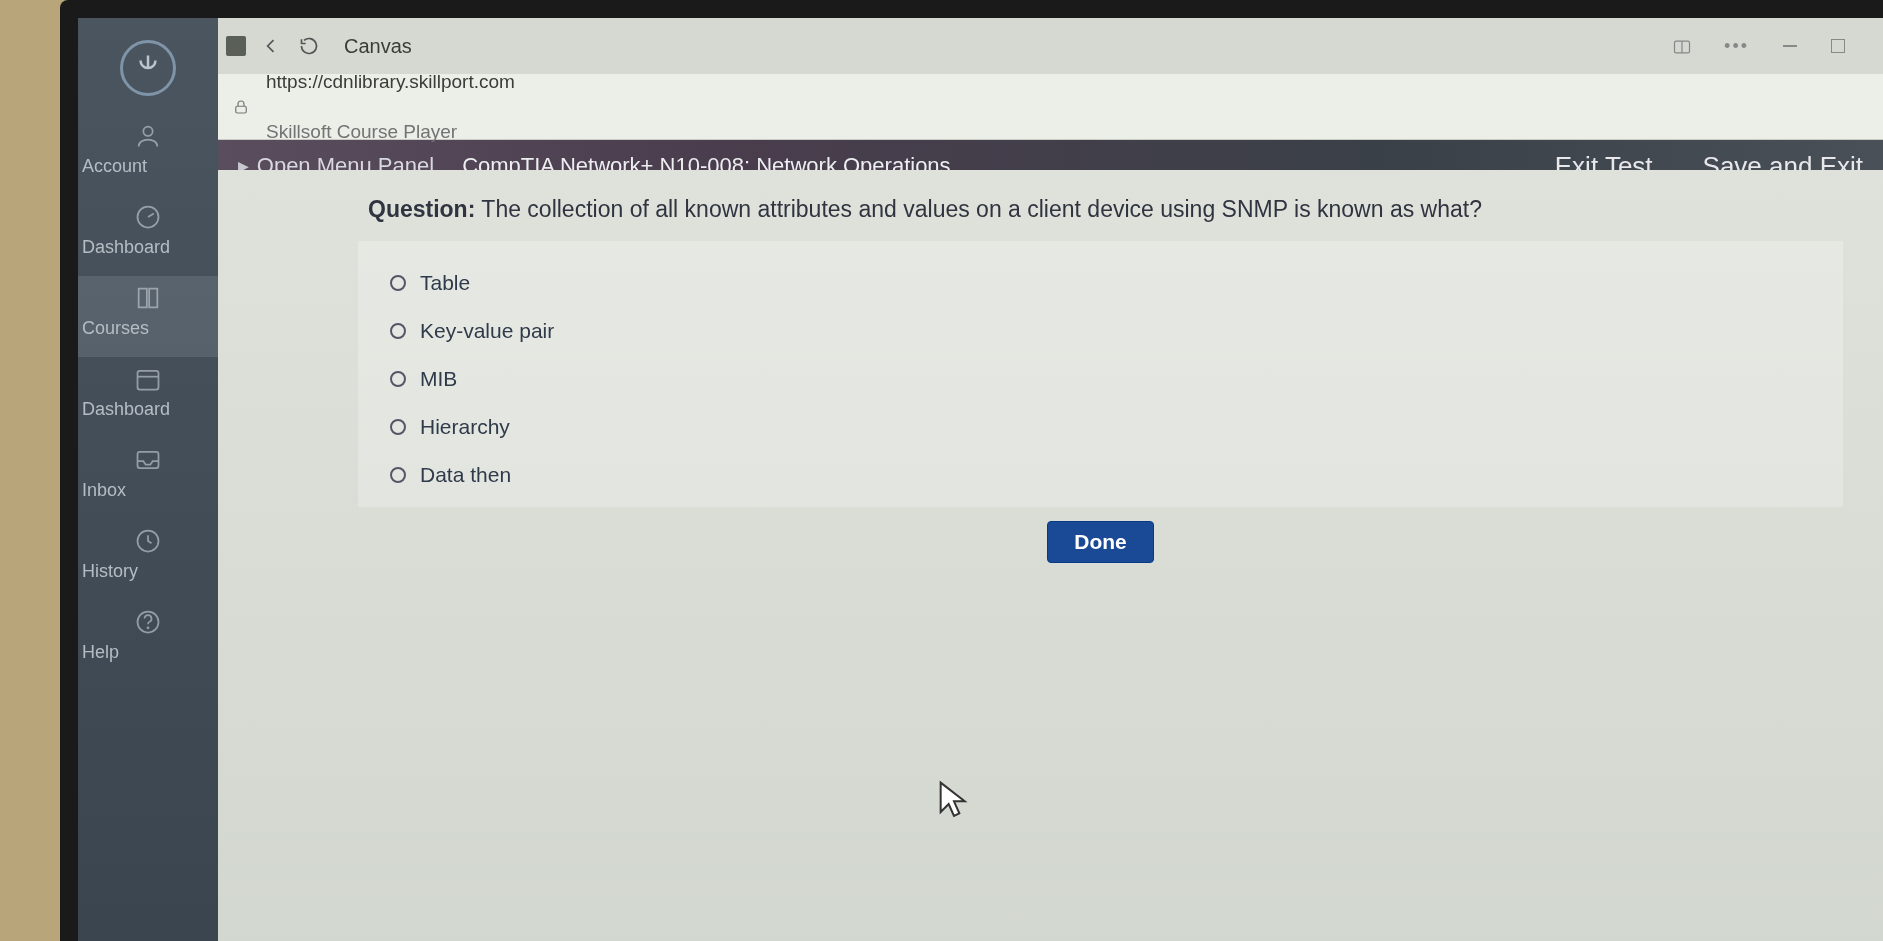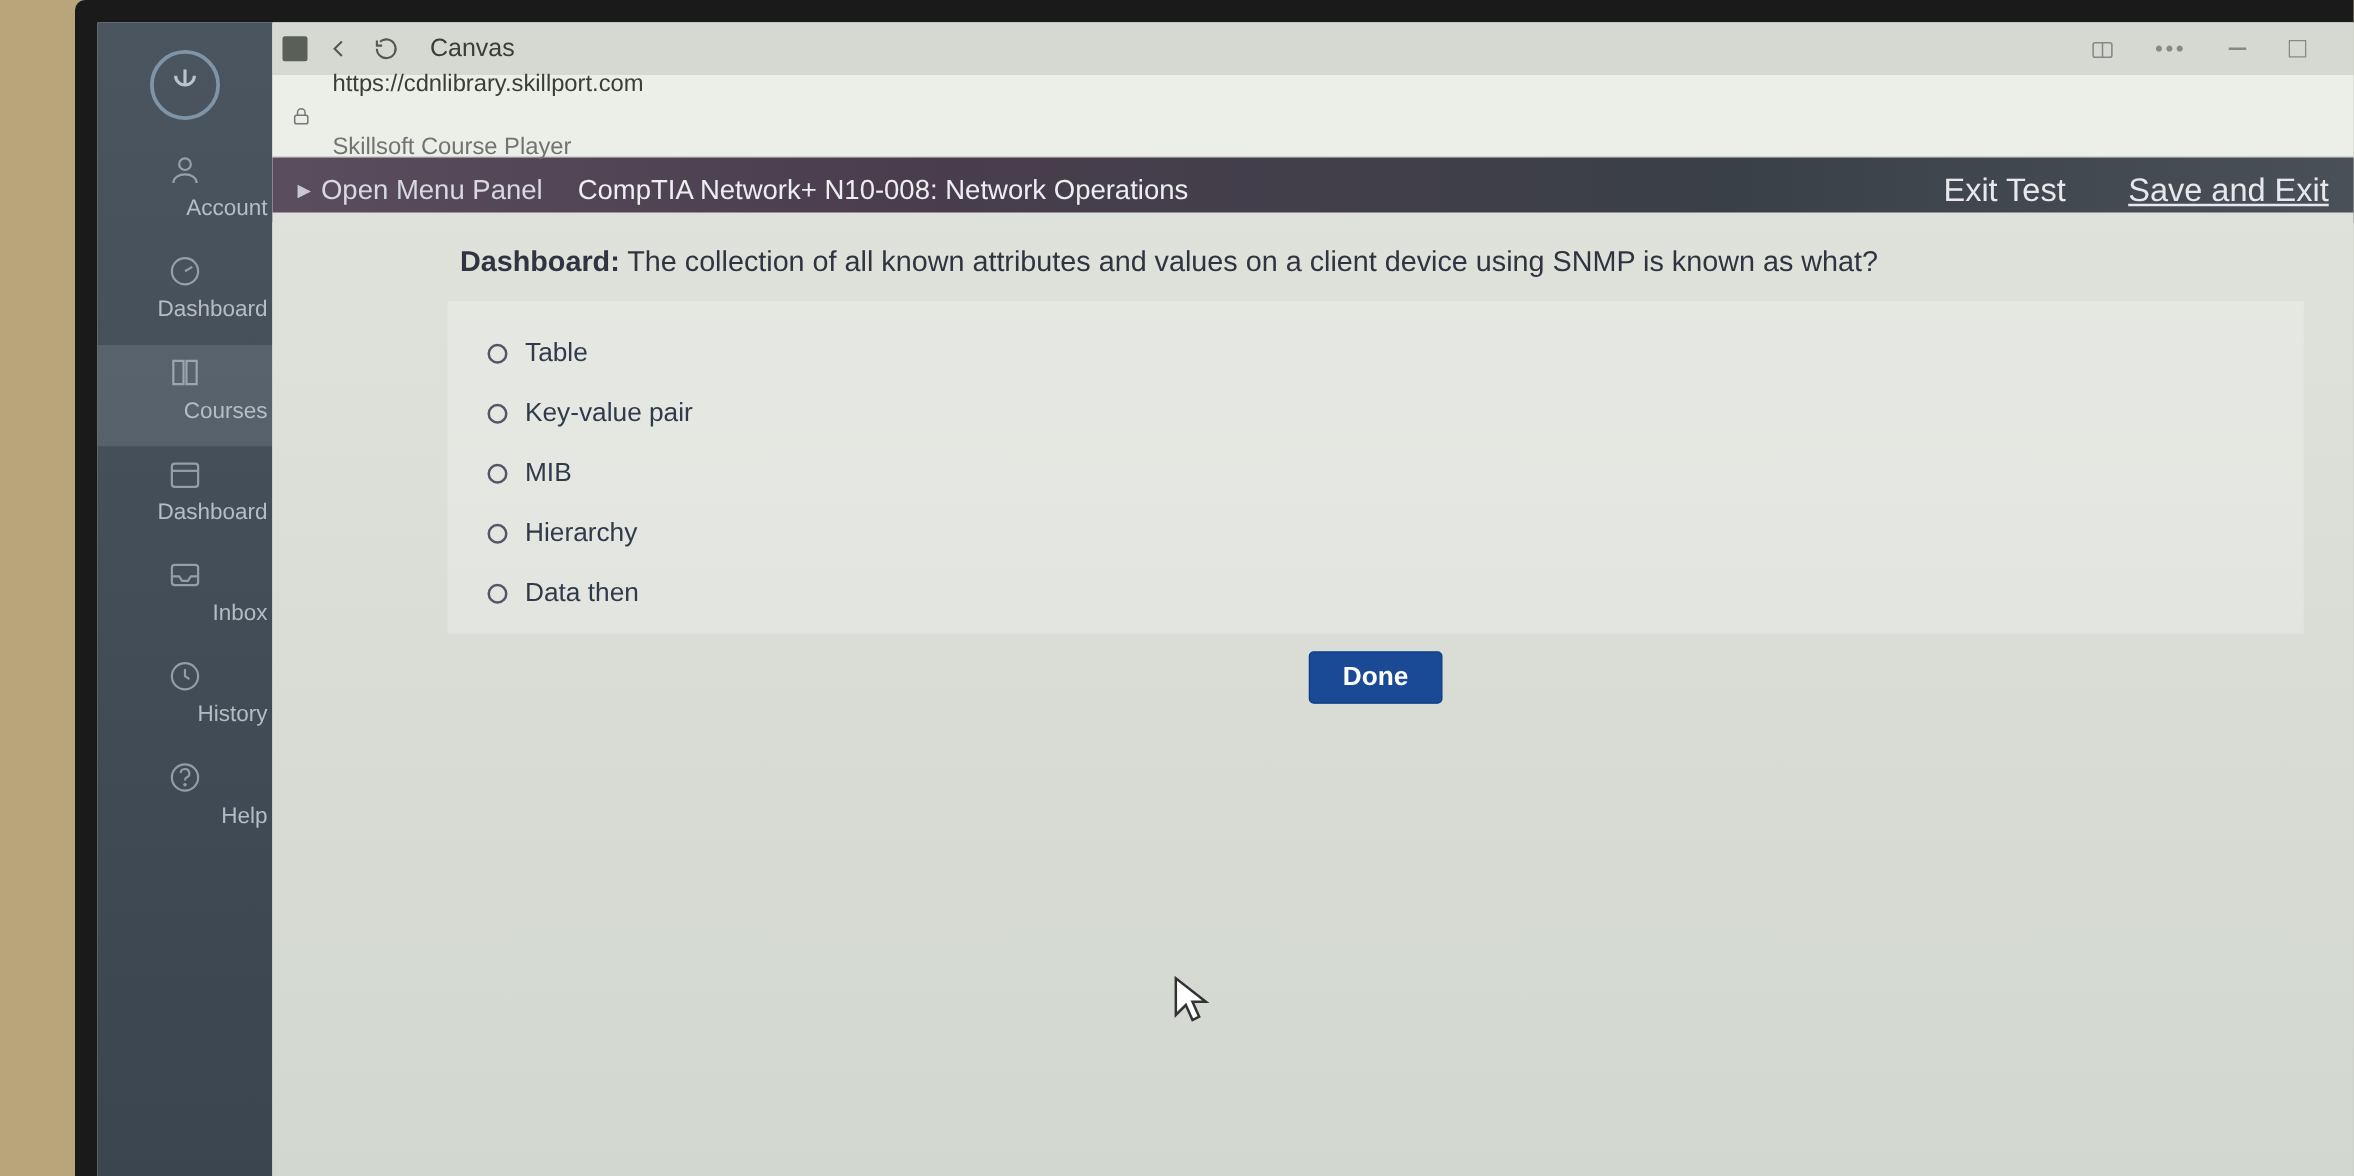--- a/index.html
+++ b/index.html
@@ -3,31 +3,31 @@
 <meta charset="utf-8">
 <style>
   * { margin:0; padding:0; box-sizing:border-box; font-family: "Segoe UI", Arial, sans-serif; }
   body { background:#b8a67a; width:1883px; height:941px; overflow:hidden; position:relative; }
 
   
   .bezel { position:absolute; top:0; left:60px; right:0; bottom:0; background:#1a1a1a; border-radius:8px 0 0 0; padding:18px 0 0 18px; }
   .screen { position:absolute; top:18px; left:78px; right:0; bottom:0; background:#d9dcd6; }
 
   
-  .canvas-sidebar { position:absolute; top:0; left:0; width:140px; height:100%; background:linear-gradient(#4a5560,#3a4550); color:#d0d4d8; padding-top:10px; text-align:right; }
+  .canvas-sidebar { position:absolute; top:0; left:0; width:140px; height:100%; background:linear-gradient(#4a5560,#3a4550); color:#d0d4d8; padding-top:10px; text-align:left; }
   .canvas-logo { width:56px; height:56px; margin:12px auto 18px; border:3px solid #8aa0b5; border-radius:50%; display:flex; align-items:center; justify-content:center; color:#cdd8e3; opacity:0.85; }
   .canvas-logo svg { width:30px; height:30px; }
   .nav-item { padding:8px 4px 18px; font-size:18px; color:#c9d0d6; opacity:0.85; }
   .nav-item.active { background:rgba(255,255,255,0.12); }
   .nav-icon { display:block; width:28px; height:28px; margin:0 auto 6px; opacity:0.7; }
   .nav-icon svg { width:28px; height:28px; stroke:#cdd5dc; fill:none; stroke-width:1.5; }
 
   
   .browser { position:absolute; top:0; left:140px; right:0; bottom:0; background:#e7eae4; }
-  .tabbar { height:42px; background:#d6d9d2; display:flex; align-items:center; padding:10px 8px; gap:12px; }
+  .tabbar { height:56px; background:#d6d9d2; display:flex; align-items:center; padding:10px 8px; gap:12px; }
   .tab-icon-box { width:20px; height:20px; background:#5a5f58; border-radius:2px; }
   .nav-arrow { width:26px; height:26px; display:flex; align-items:center; justify-content:center; color:#555; }
   .nav-arrow svg { width:20px; height:20px; stroke:#555; fill:none; stroke-width:2; }
   .refresh svg { stroke:#555; }
   .tab-title { font-size:20px; color:#3a3d38; margin-left:10px; }
   .win-controls { margin-left:auto; display:flex; gap:34px; color:#888; align-items:center; padding-right:30px; }
   .win-controls span { font-size:18px; letter-spacing:2px; }
   .win-btn { width:14px; height:14px; border:1.5px solid #888; }
   .win-min { width:14px; height:1.5px; background:#888; }
   .win-rd { width:18px; height:18px; }
@@ -171,21 +171,21 @@
       <span class="open-menu">Open Menu Panel</span>
       <span class="course-title">CompTIA Network+ N10-008: Network Operations</span>
       <div class="right">
         <span>Exit Test</span>
         <span class="save-exit">Save and Exit</span>
       </div>
     </div>
 
     <div class="content">
       <div class="question-row">
-        <span class="question-label">Dashboard:</span>
+        <span class="question-label">Question:</span>
         <span>The collection of all known attributes and values on a client device using SNMP is known as what?</span>
       </div>
       <div class="options">
         <div class="opt">
           <span class="radio"></span>
           <span>Table</span>
         </div>
         <div class="opt">
           <span class="radio"></span>
           <span>Key-value pair</span>

